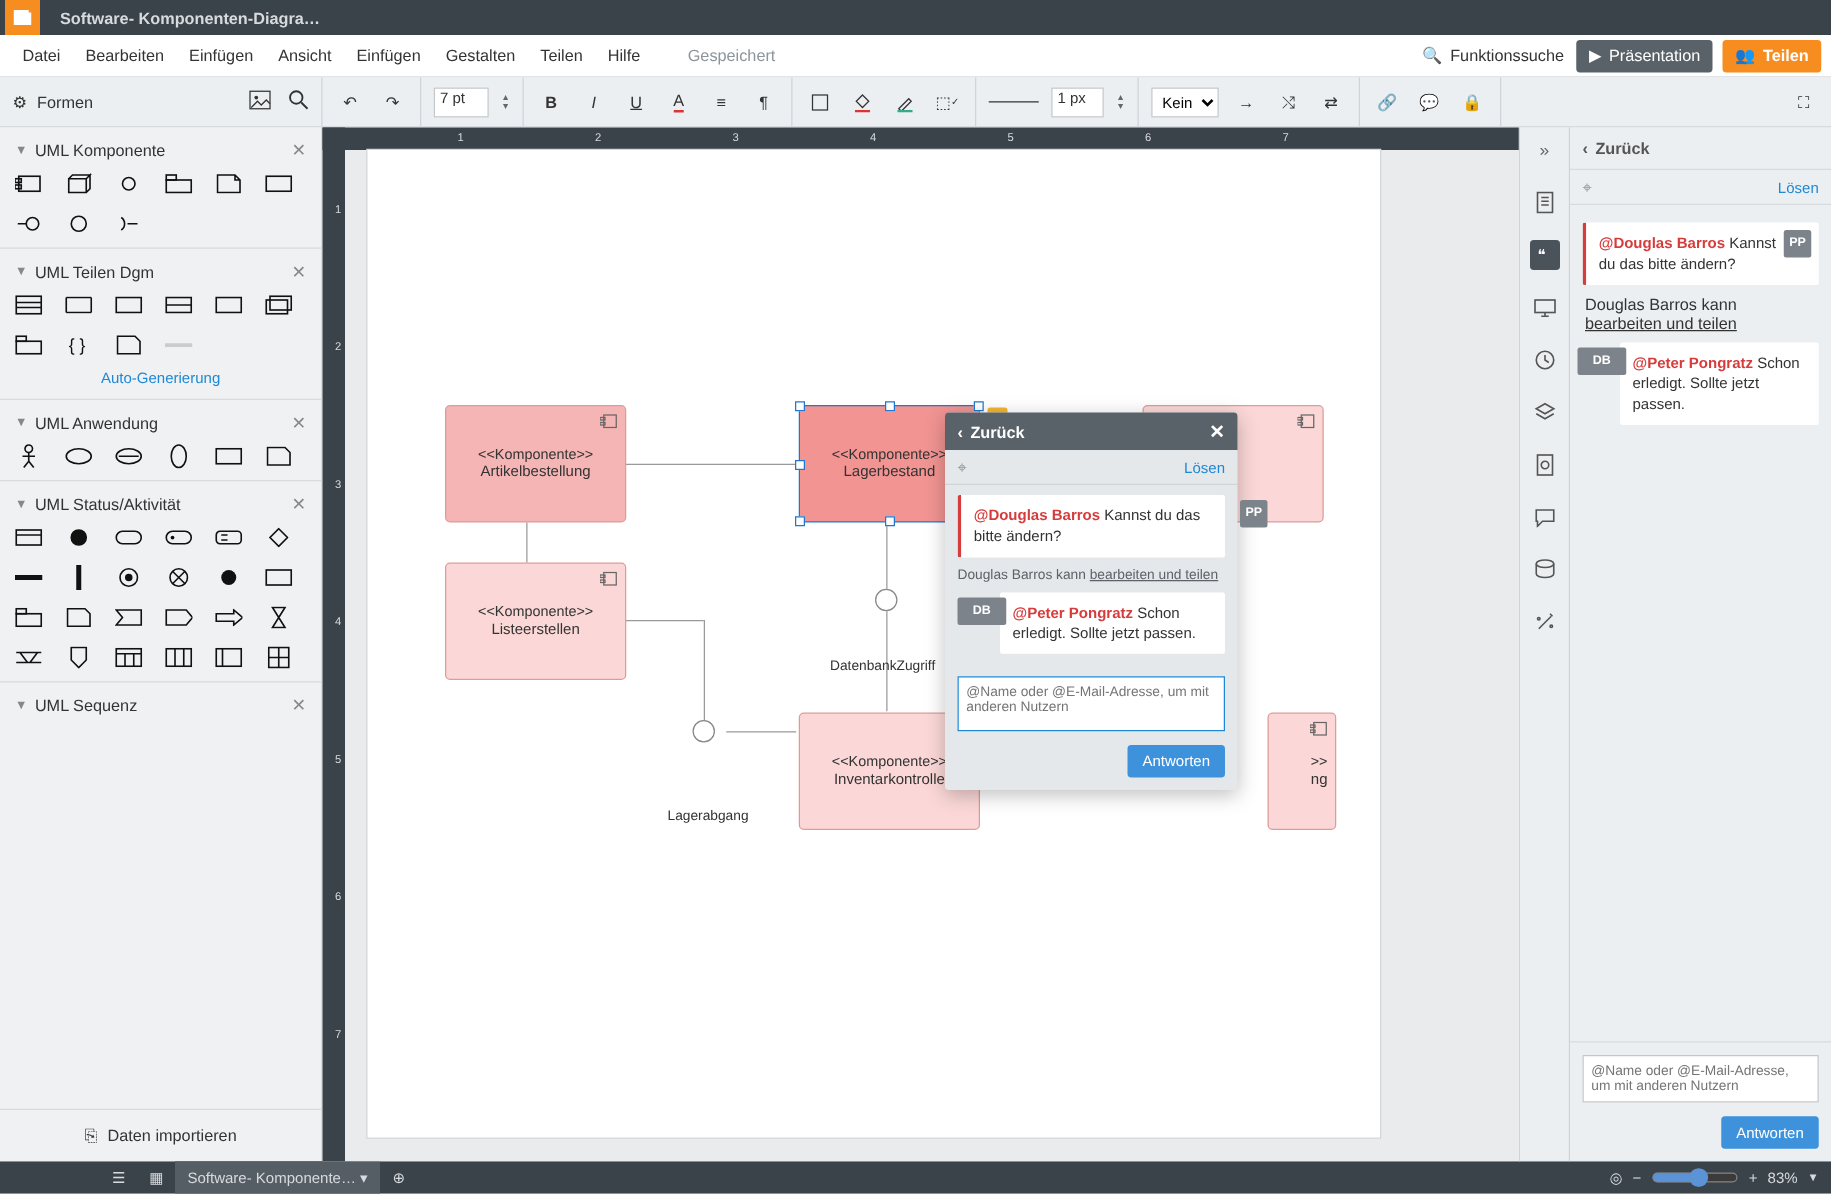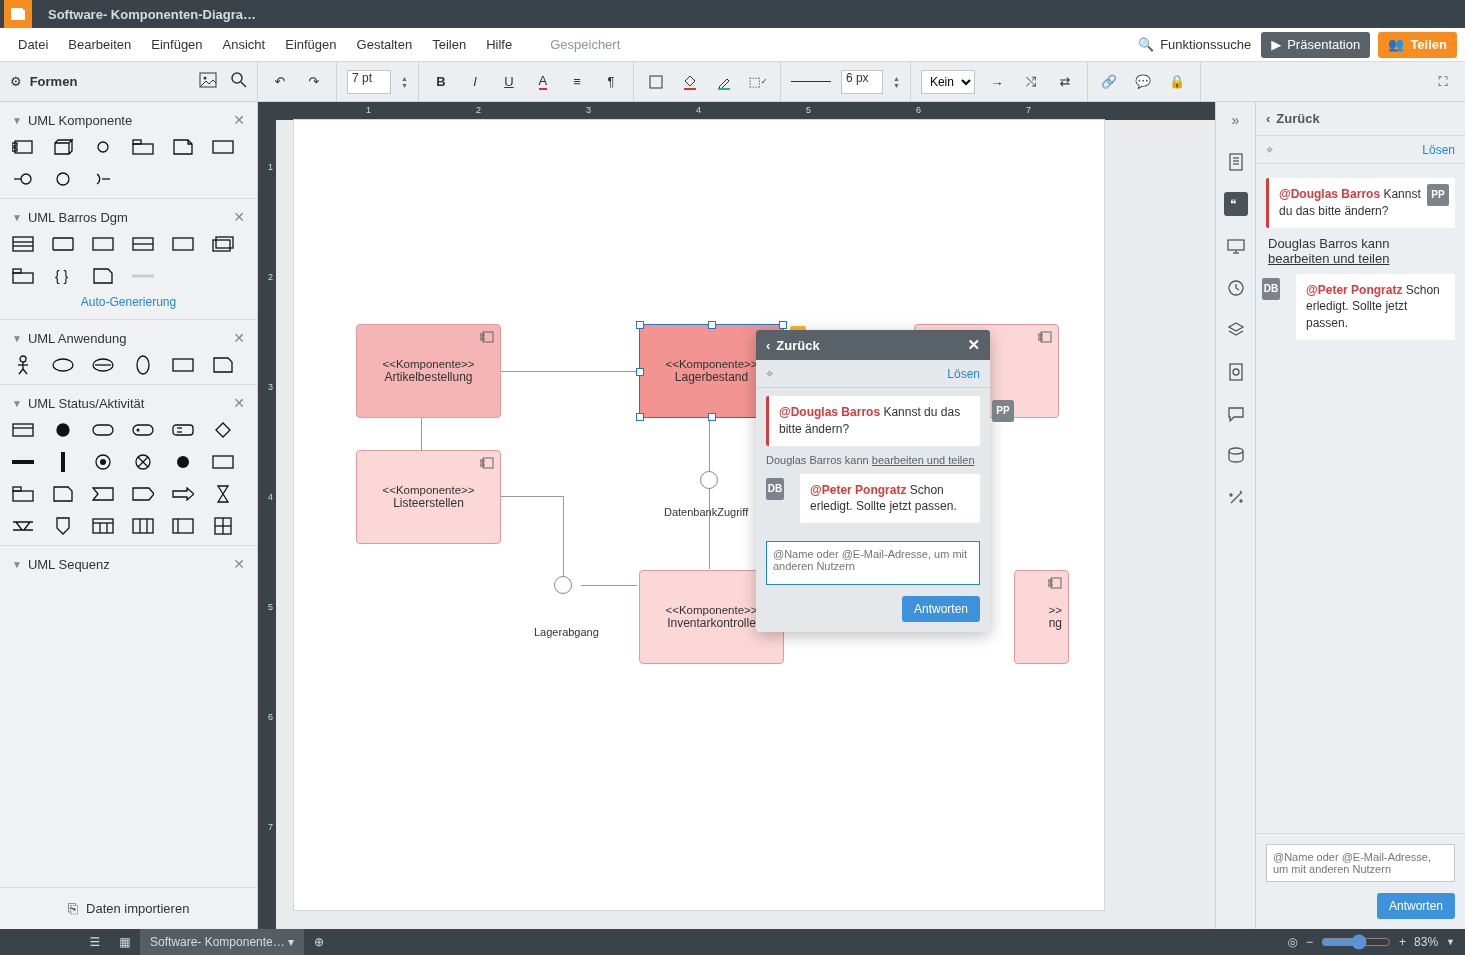--- a/index.html
+++ b/index.html
@@ -59,36 +59,36 @@
 .node.light { background: #fbd8d7; }
 .node .port { position: absolute; top: 6px; right: 6px; width: 14px; height: 12px; }
 .node .port svg { stroke: #666; fill: none; }
 .node .stereo { font-size: 11.5px; }
 .node.selected { border: 1.5px solid #1f78d0; background: #f19492; }
 .sel-handle { position: absolute; width: 8px; height: 8px; background: #fff; border: 1px solid #1f78d0; }
 .interface-circle { position: absolute; width: 18px; height: 18px; border: 1.5px solid #888; border-radius: 50%; background: #fff; }
 .edge { position: absolute; background: #999; }
 .edge.v { width: 1px; }
 .edge.h { height: 1px; }
-.canvas-label { position: absolute; font-size: 11px; color: #333; }
+.canvas-label { position: absolute; font-size: 11px; color: #333; margin-top: 21px; }
 .comment-badge { position: absolute; width: 16px; height: 16px; background: #f5b52e; border-radius: 2px; }
 
 
 .comment-float { position: absolute; width: 234px; background: #e5e8ea; border-radius: 3px; box-shadow: 0 4px 16px rgba(0,0,0,0.25); }
 .comment-float .cf-head { background: #5a6269; color: #fff; height: 30px; display: flex; align-items: center; padding: 0 10px; font-size: 13px; font-weight: 600; border-radius: 3px 3px 0 0; }
 .comment-float .cf-head .close-x { margin-left: auto; font-size: 15px; cursor: pointer; }
 .comment-float .cf-sub { height: 28px; display: flex; align-items: center; padding: 0 10px; border-bottom: 1px solid #d0d3d7; }
 .comment-float .cf-sub .resolve { margin-left: auto; color: #1d89d6; font-size: 12px; cursor: pointer; }
 .comment-bubble { margin: 8px 10px; background: #fff; border-left: 3px solid #d63c3c; border-radius: 2px; padding: 8px 10px; font-size: 12px; line-height: 1.4; position: relative; }
 .comment-bubble .mention { color: #d63c3c; font-weight: 600; }
 .comment-bubble .avatar { position: absolute; right: -34px; top: 4px; width: 22px; height: 22px; background: #7c838a; color: #fff; font-size: 10px; font-weight: 600; display: flex; align-items: center; justify-content: center; border-radius: 2px; }
 .comment-float .perms { font-size: 11px; color: #5c6268; margin: 4px 10px; }
 .comment-float .perms u { text-decoration: underline; }
 .reply-bubble { margin: 8px 10px; background: #fff; border-radius: 2px; padding: 8px 10px; font-size: 12px; line-height: 1.4; position: relative; }
-.reply-bubble .avatar-left { position: absolute; left: -34px; top: 4px; width: 18px; height: 22px; background: #7c838a; color: #fff; font-size: 10px; font-weight: 600; display: flex; align-items: center; justify-content: center; border-radius: 2px; }
+.reply-bubble .avatar-left { position: absolute; left: -34px; top: 4px; width: 39px; height: 22px; background: #7c838a; color: #fff; font-size: 10px; font-weight: 600; display: flex; align-items: center; justify-content: center; border-radius: 2px; }
 .reply-bubble .mention { color: #d63c3c; font-weight: 600; }
 .comment-float .reply-area { padding: 10px; }
 .comment-float textarea { width: 100%; height: 44px; border: 1px solid #1d89d6; padding: 6px; font-size: 11px; resize: none; font-family: inherit; }
 .comment-float .reply-btn, .side-comments .reply-btn { float: right; margin-top: 8px; background: #3e92db; color: #fff; border: none; padding: 6px 12px; border-radius: 3px; font-size: 12px; cursor: pointer; }
 
 
 .right-rail { width: 40px; background: #eceff2; border-left: 1px solid #cfd3d7; display: flex; flex-direction: column; align-items: center; padding-top: 10px; gap: 18px; }
 .right-rail .collapse { font-size: 14px; color: #666; cursor: pointer; margin-bottom: 4px; }
 .right-rail .rail-icon { width: 24px; height: 24px; display: flex; align-items: center; justify-content: center; color: #555; cursor: pointer; }
 
@@ -147,21 +147,21 @@
   <button class="btn btn-orange">
       <span>👥</span>
       <span>Teilen</span>
     </button>
 </div>
 
 <div class="toolbar">
   <div class="section" style="width:258px;justify-content:space-between;">
     <div style="display:flex;align-items:center;gap:8px;">
       <span>⚙</span>
-      <span style="font-weight:700">Formen</span>
+      <span style="font-weight:400">Formen</span>
     </div>
     <div style="display:flex;gap:14px;">
       <span><svg width="18" height="16" viewBox="0 0 18 16">
             <rect x="1" y="1" width="16" height="14" fill="none" stroke="#333"></rect>
             <circle cx="6" cy="6" r="1.5" fill="#333"></circle>
             <path d="M2 14 l5 -5 l3 3 l4 -4 l3 3" fill="none" stroke="#333"></path>
           </svg></span>
       <span><svg width="16" height="16" viewBox="0 0 16 16">
             <circle cx="6" cy="6" r="5" fill="none" stroke="#333" stroke-width="1.5"></circle>
             <line x1="10" y1="10" x2="15" y2="15" stroke="#333" stroke-width="1.5"></line>
@@ -210,21 +210,21 @@
     <span class="icon-btn">
         <svg width="16" height="16">
           <path d="M3 13 l8 -8 l2 2 l-8 8 z" fill="none" stroke="#333"></path>
           <rect x="2" y="14" width="12" height="2" fill="#3a8"></rect>
         </svg>
       </span>
     <span class="icon-btn">⬚<sup style="font-size:8px">✓</sup></span>
   </div>
   <div class="section">
     <span style="width:40px;border-top:1.5px solid #333"></span>
-    <div class="select-like line-width">6 px</div>
+    <div class="select-like line-width">1 px</div>
     <span style="display:flex;flex-direction:column;font-size:7px;line-height:7px;color:#666">
         <span>▲</span>
         <span>▼</span>
       </span>
   </div>
   <div class="section">
     <select class="line-end"><option>Keine</option></select>
     <span class="icon-btn">→</span>
     <span class="icon-btn">⤭</span>
     <span class="icon-btn">⇄</span>
@@ -299,21 +299,21 @@
               <svg width="18" height="14">
                 <path d="M3 2 a6 6 0 0 1 0 10"></path>
                 <line x1="8" y1="7" x2="16" y2="7"></line>
               </svg>
             </div>
         </div>
       </div>
       <div class="shape-section">
         <div class="sec-head">
             <span class="caret">▼</span>
-            <span>UML Barros Dgm</span>
+            <span>UML Teilen Dgm</span>
             <span class="close">✕</span>
           </div>
         <div class="shape-grid">
           <div class="shape-cell">
               <svg width="22" height="16">
                 <rect x="1" y="1" width="20" height="14"></rect>
                 <line x1="1" y1="6" x2="21" y2="6"></line>
                 <line x1="1" y1="10" x2="21" y2="10"></line>
               </svg>
             </div>

